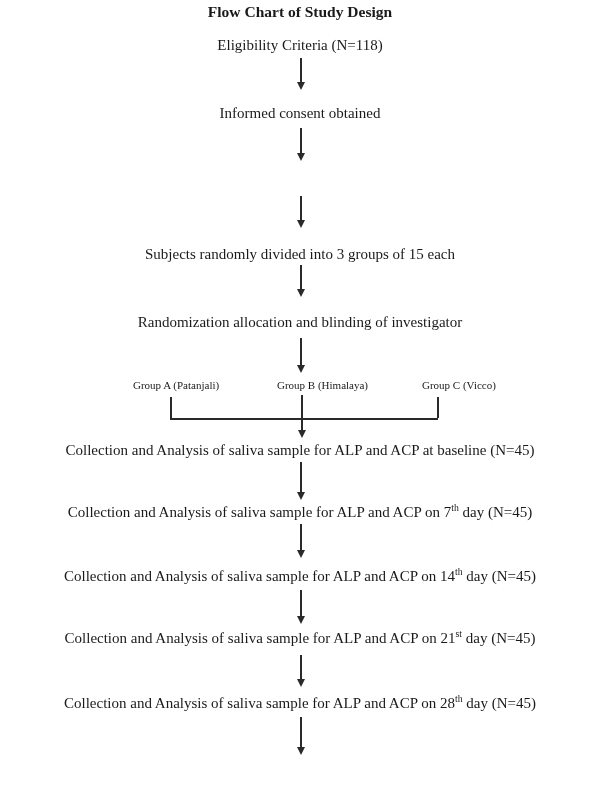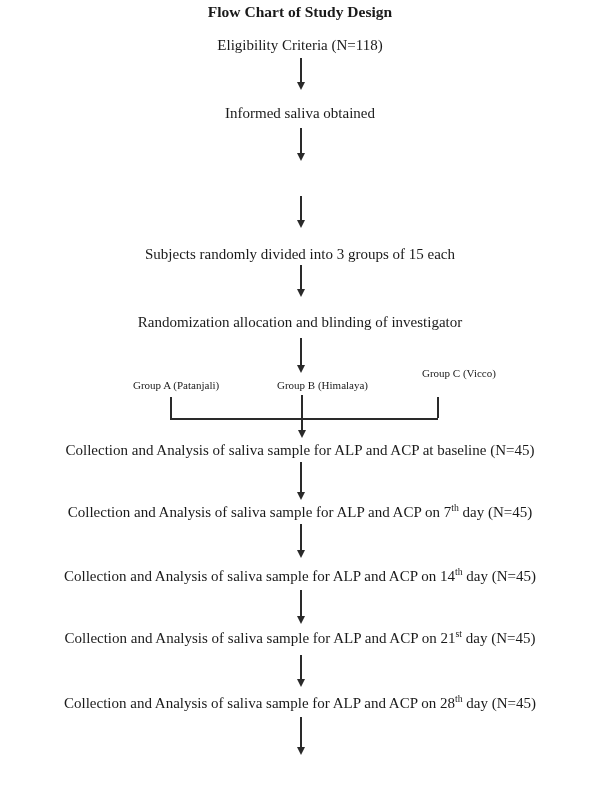--- a/index.html
+++ b/index.html
@@ -72,34 +72,34 @@
 </head>
 <body>
 
 <div class="page">
 
   <div class="row title" style="top:3px">Flow Chart of Study Design</div>
 
   <div class="row" style="top:36px">Eligibility Criteria (N=118)</div>
   <div class="arrow" style="left:300px; top:58px; height:24px"></div>
 
-  <div class="row" style="top:104px">Informed saliva obtained</div>
+  <div class="row" style="top:104px">Informed consent obtained</div>
   <div class="arrow" style="left:300px; top:128px; height:25px"></div>
 
   <div class="arrow" style="left:300px; top:196px; height:24px"></div>
 
   <div class="row" style="top:245px">Subjects randomly divided into 3 groups of 15 each</div>
   <div class="arrow" style="left:300px; top:265px; height:24px"></div>
 
   <div class="row" style="top:313px">Randomization allocation and blinding of investigator</div>
   <div class="arrow" style="left:300px; top:338px; height:27px"></div>
 
   <div class="group-label" style="left:133px; top:376px">Group A (Patanjali)</div>
   <div class="group-label" style="left:277px; top:376px">Group B (Himalaya)</div>
-  <div class="group-label" style="left:422px; top:364px">Group C (Vicco)</div>
+  <div class="group-label" style="left:422px; top:376px">Group C (Vicco)</div>
 
   <div class="vline" style="left:170px; top:397px; height:21px"></div>
   <div class="vline" style="left:437px; top:397px; height:21px"></div>
   <div class="hline" style="left:170px; top:418px; width:268px"></div>
   <div class="arrow" style="left:301px; top:395px; height:35px"></div>
 
   <div class="row" style="top:441px"><span>Collection and Analysis of saliva sample for ALP and ACP at baseline (N=45)</span><sup></sup><span></span></div>
   <div class="arrow" style="left:300px; top:462px; height:30px"></div>
 
   <div class="row" style="top:503px"><span>Collection and Analysis of saliva sample for ALP and ACP on 7</span><sup>th</sup><span> day (N=45)</span></div>

